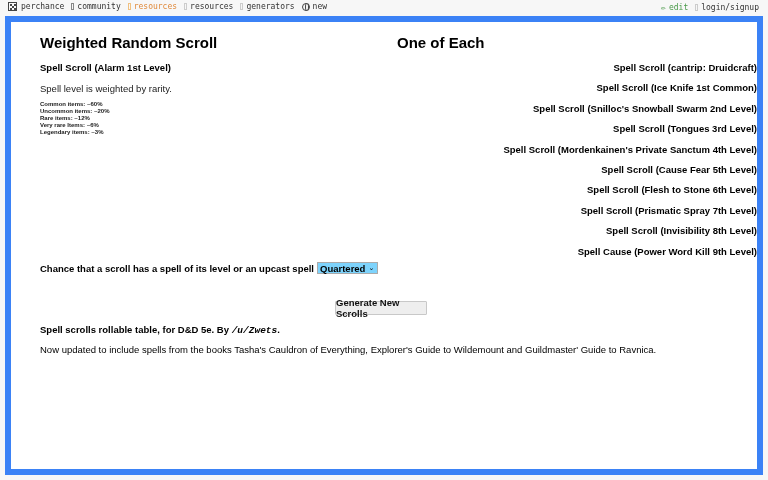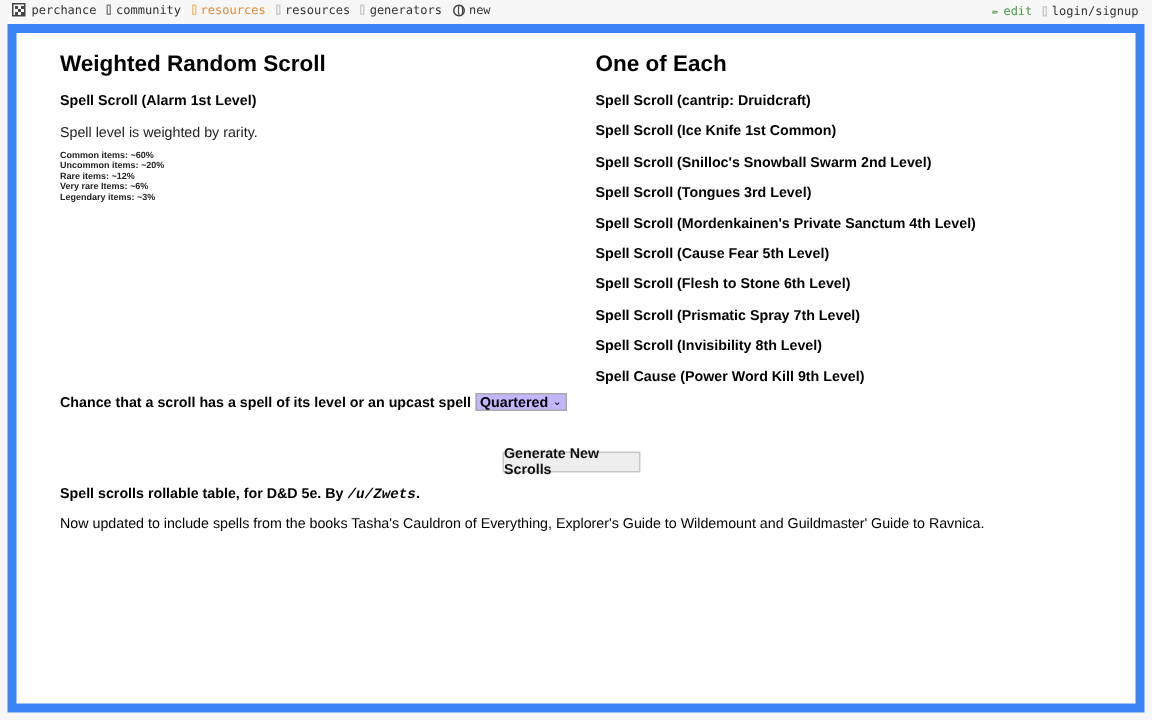--- a/index.html
+++ b/index.html
@@ -40,25 +40,25 @@
 
     .col-left { position: absolute; left: 29px; top: 12px; width: 330px; }
     .col-right { position: absolute; left: 386px; top: 12px; width: 360px; }
 
     h1.title { font-size: 15px; font-weight: bold; line-height: 18px; }
     .col-left .result { font-size: 9.5px; font-weight: bold; margin-top: 10px; line-height: 12px; }
     .col-left .note { font-size: 9.5px; margin-top: 9px; line-height: 12px; color: #222; }
     .rarity { margin-top: 6px; font-size: 6px; font-weight: bold; line-height: 7px; color: #222; }
 
     .col-right .scroll-list { margin-top: 10px; }
-    .col-right .scroll-item { font-size: 9.5px; font-weight: bold; line-height: 12px; height: 20.4px; }
+    .col-right .scroll-item { font-size: 9.5px; font-weight: bold; line-height: 12px; height: 20.4px; text-align: right; }
 
     .chance-row { position: absolute; left: 29px; top: 240px; font-size: 9.5px; font-weight: bold; display: flex; align-items: center; }
     .select-box {
-      margin-left: 3px; height: 12px; border: 1px solid #aaa; background: #c4b5fd;
+      margin-left: 3px; height: 12px; border: 1px solid #aaa; background: #7dd3fc;
       font-family: "Liberation Sans", sans-serif; font-size: 9.5px; font-weight: bold;
       display: inline-flex; align-items: center; padding: 0 3px 0 2px; cursor: pointer;
     }
     .select-box .chev { margin-left: 3px; font-size: 7px; font-weight: normal; }
 
     .gen-button {
       position: absolute; left: 324px; top: 279px; width: 92px; height: 14px;
       background: #eeeeee; border: 1px solid #c8c8c8; border-radius: 1px;
       font-family: "Liberation Sans", sans-serif; font-size: 9.5px; font-weight: bold;
       display: flex; align-items: center; justify-content: center; cursor: pointer; color: #111;

